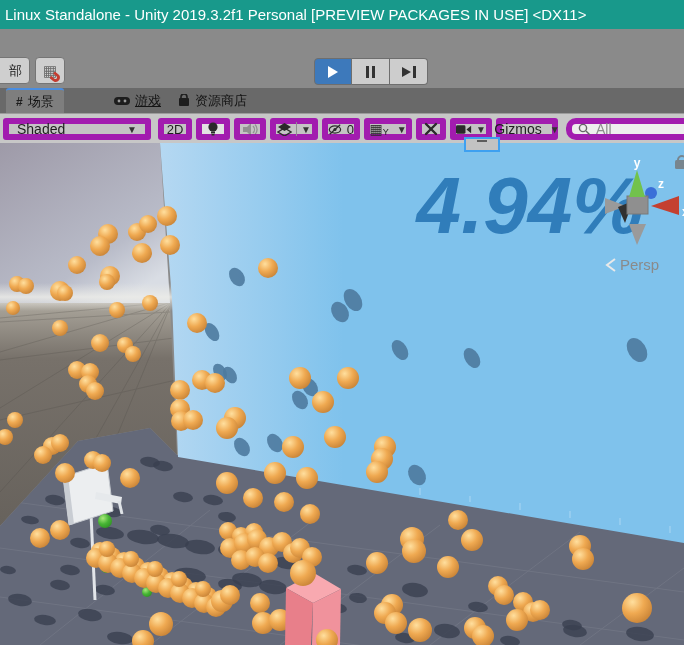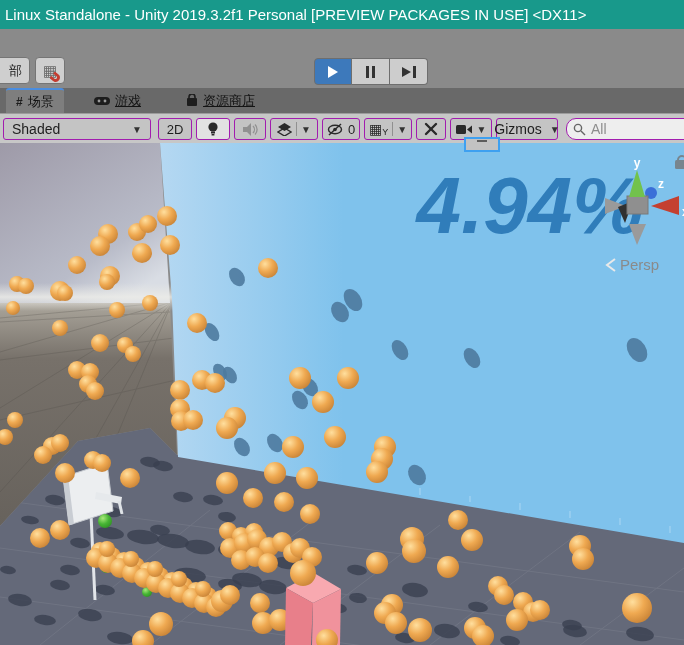--- a/index.html
+++ b/index.html
@@ -31,26 +31,26 @@
   .step{display:flex;align-items:center;gap:2px;}
   .step .tri{border-width:5px 0 5px 9px;border-left-color:#333;}
   .step i{display:block;width:3px;height:12px;background:#333;}
 
   
   #tabbar{position:absolute;left:0;top:88px;width:684px;height:25px;background:#696969;font-size:13px;color:#141414;}
   .tab{position:absolute;top:0;height:25px;display:flex;align-items:center;gap:5px;padding:0 10px;}
   .tab.active{background:#7e7e7e;border-top:2px solid #4a8de0;border-radius:3px 3px 0 0;}
   .tab-icon{font-weight:bold;font-size:12px;color:#1d1d1d;}
   #tab-scene{left:6px;}
-  #tab-game{left:84px;text-decoration:underline;}
-  #tab-store{left:176px;text-decoration:underline;}
+  #tab-game{left:104px;text-decoration:underline;}
+  #tab-store{left:168px;}
 
   
   #scenebar{position:absolute;left:0;top:113px;width:684px;height:30px;background:#c7c7c7;border-top:1px solid #9c9c9c;}
-  .seg{position:absolute;top:4px;height:22px;background:#c4c4c4;border:1px solid #a21caf;border-radius:3px;
+  .seg{position:absolute;top:4px;height:22px;background:#c4c4c4;border:6px solid #a21caf;border-radius:3px;
     display:flex;align-items:center;justify-content:center;gap:4px;font-size:13px;color:#1e1e1e;}
   .seg .arrow{font-size:10px;color:#333;}
   .seg .vsep{width:1px;height:14px;background:#909090;}
   #seg-shaded{left:3px;width:148px;justify-content:space-between;padding:0 8px;font-size:14px;}
   #seg-2d{left:158px;width:34px;}
   #seg-light{left:196px;width:34px;background:#e2e2e2;}
   #seg-audio{left:234px;width:32px;}
   #seg-fx{left:270px;width:48px;}
   #seg-eye{left:322px;width:38px;}
   #seg-grid{left:364px;width:48px;}

